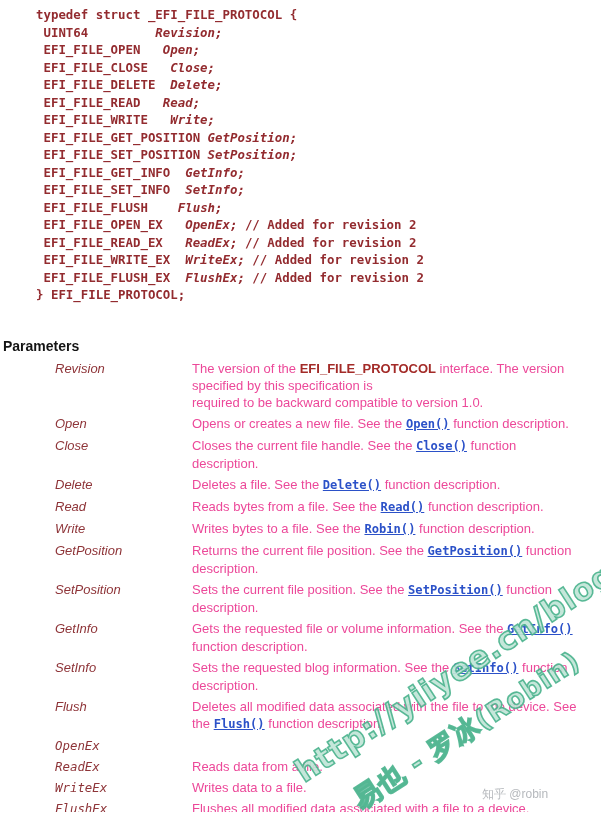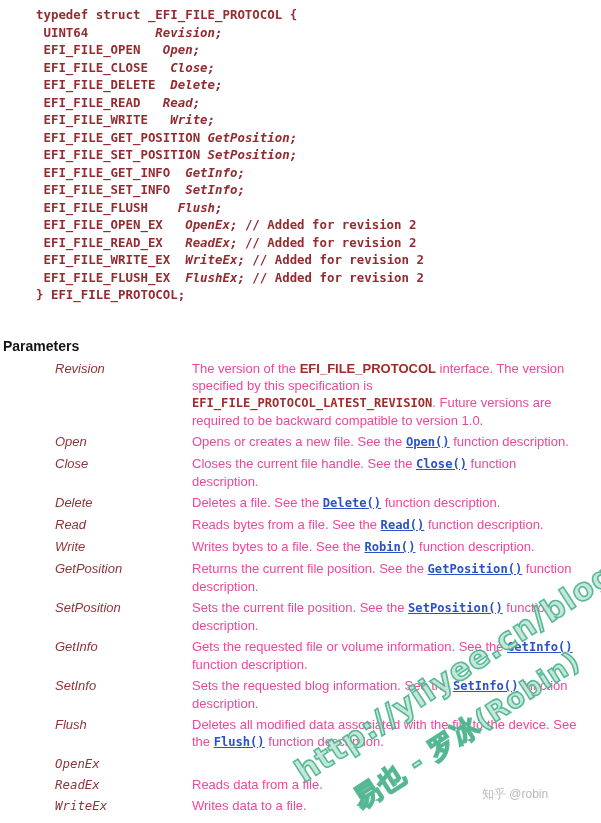--- a/index.html
+++ b/index.html
@@ -55,21 +55,20 @@
   <div class="code-block" style="color: rgb(147, 43, 47);"><div class="code-line"><span class="code-plain">typedef struct _EFI_FILE_PROTOCOL {</span></div><div class="code-line"><span class="code-plain"> UINT64         </span><span class="code-italic">Revision;</span></div><div class="code-line"><span class="code-plain"> EFI_FILE_OPEN   </span><span class="code-italic">Open;</span></div><div class="code-line"><span class="code-plain"> EFI_FILE_CLOSE   </span><span class="code-italic">Close;</span></div><div class="code-line"><span class="code-plain"> EFI_FILE_DELETE  </span><span class="code-italic">Delete;</span></div><div class="code-line"><span class="code-plain"> EFI_FILE_READ   </span><span class="code-italic">Read;</span></div><div class="code-line"><span class="code-plain"> EFI_FILE_WRITE   </span><span class="code-italic">Write;</span></div><div class="code-line"><span class="code-plain"> EFI_FILE_GET_POSITION </span><span class="code-italic">GetPosition;</span></div><div class="code-line"><span class="code-plain"> EFI_FILE_SET_POSITION </span><span class="code-italic">SetPosition;</span></div><div class="code-line"><span class="code-plain"> EFI_FILE_GET_INFO  </span><span class="code-italic">GetInfo;</span></div><div class="code-line"><span class="code-plain"> EFI_FILE_SET_INFO  </span><span class="code-italic">SetInfo;</span></div><div class="code-line"><span class="code-plain"> EFI_FILE_FLUSH    </span><span class="code-italic">Flush;</span></div><div class="code-line"><span class="code-plain"> EFI_FILE_OPEN_EX   </span><span class="code-italic">OpenEx;</span><span class="code-comment"> // Added for revision 2</span></div><div class="code-line"><span class="code-plain"> EFI_FILE_READ_EX   </span><span class="code-italic">ReadEx;</span><span class="code-comment"> // Added for revision 2</span></div><div class="code-line"><span class="code-plain"> EFI_FILE_WRITE_EX  </span><span class="code-italic">WriteEx;</span><span class="code-comment"> // Added for revision 2</span></div><div class="code-line"><span class="code-plain"> EFI_FILE_FLUSH_EX  </span><span class="code-italic">FlushEx;</span><span class="code-comment"> // Added for revision 2</span></div><div class="code-line"><span class="code-plain">} EFI_FILE_PROTOCOL;</span></div></div>
 
   <div class="params-heading">Parameters</div>
 
   <div class="params-table">
       <div class="param-row">
         <div class="param-name name-sans">Revision</div>
         <div class="param-desc">
           <div class="desc-line"><span class="sg-plain">The version of the </span><span class="sg-efi-sans">EFI_FILE_PROTOCOL</span><span class="sg-plain"> interface. The version</span></div>
           <div class="desc-line"><span class="sg-plain">specified by this specification is</span></div>
-          <div class="desc-line"><span class="sg-efi-mono">EFI_FILE_PROTOCOL_LATEST_REVISION</span><span class="sg-plain">. Future versions are</span></div>
           <div class="desc-line"><span class="sg-plain">required to be backward compatible to version 1.0.</span></div>
         </div>
       </div>
       <div class="param-row">
         <div class="param-name name-sans">Open</div>
         <div class="param-desc">
           <div class="desc-line"><span class="sg-plain">Opens or creates a new file. See the </span><a class="sg-link">Open()</a><span class="sg-plain"> function description.</span></div>
         </div>
       </div>
       <div class="param-row">

